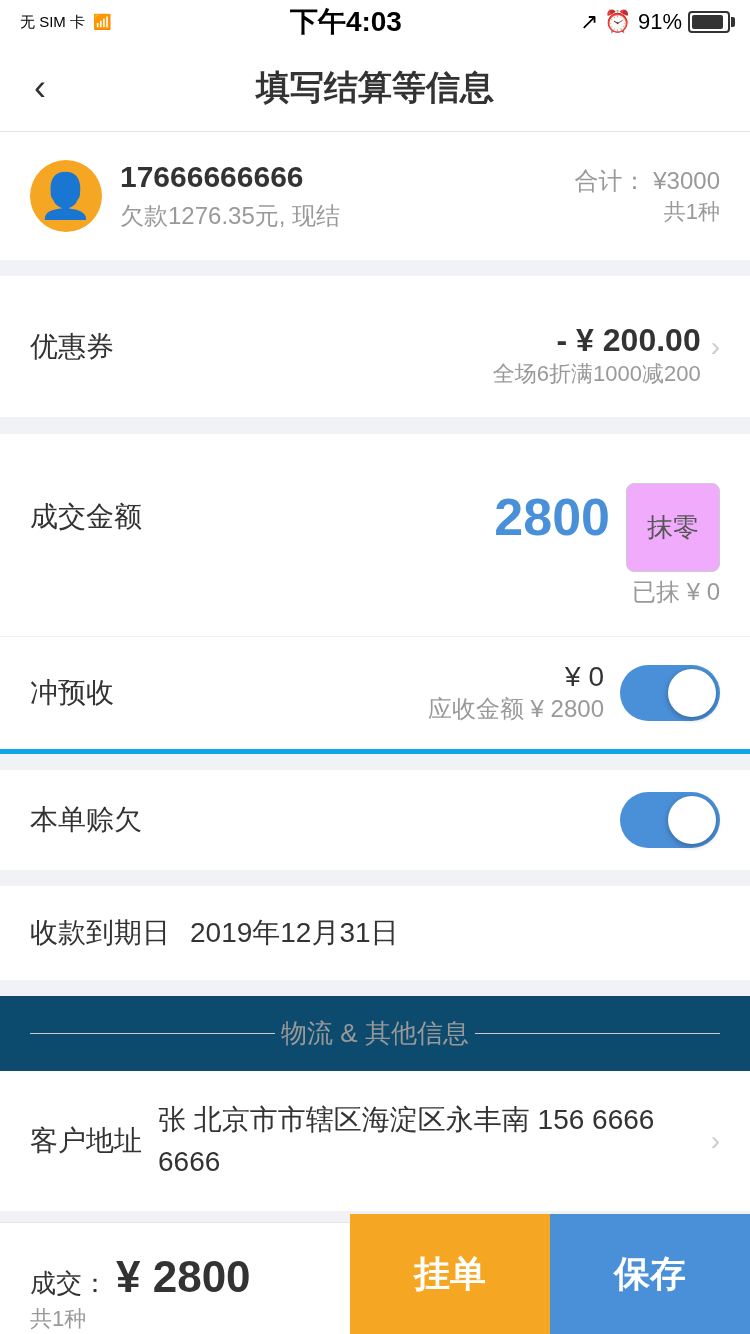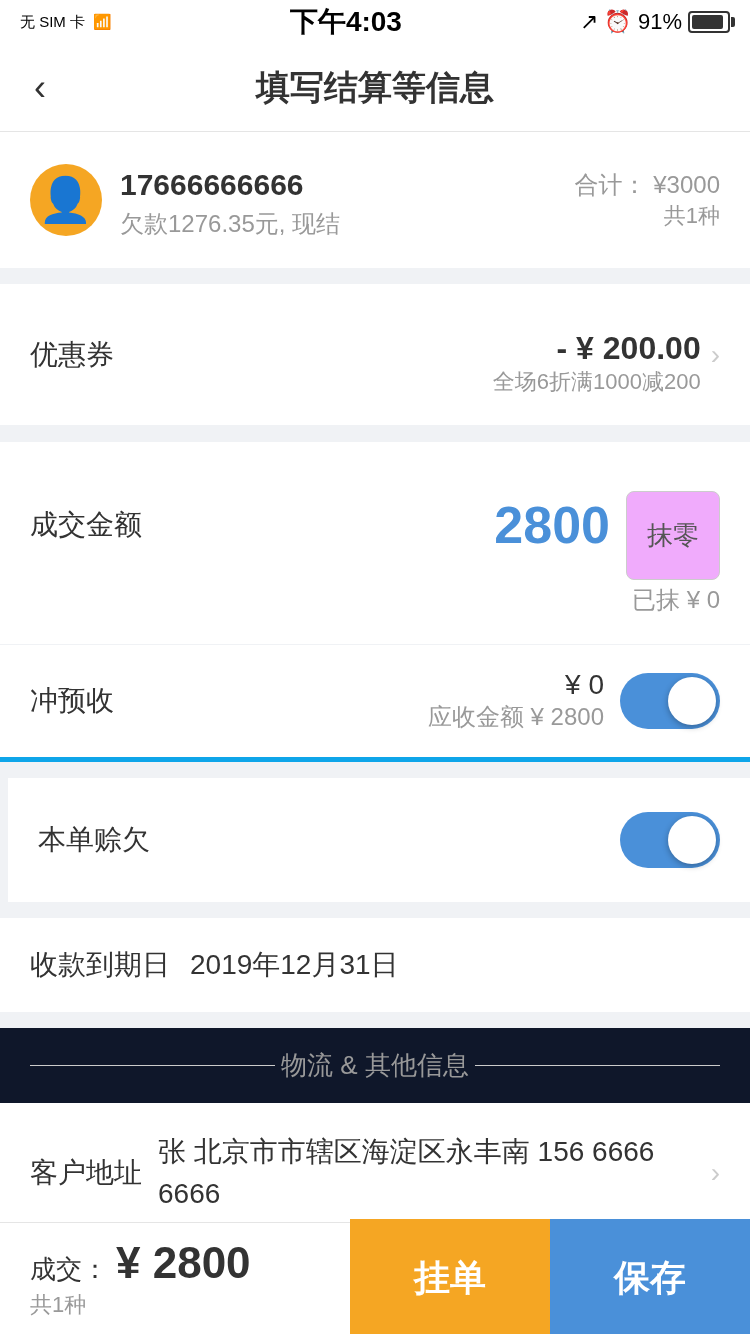--- a/index.html
+++ b/index.html
@@ -78,21 +78,21 @@
     }
     .customer-left { display: flex; align-items: center; gap: 18px; }
     .avatar {
       width: 72px; height: 72px; border-radius: 50%;
       background: #f5a623;
       display: flex; align-items: center; justify-content: center;
       overflow: hidden;
     }
     .avatar-icon { font-size: 44px; color: #fff; line-height: 1; }
     .customer-info { display: flex; flex-direction: column; gap: 6px; }
-    .customer-phone { font-size: 30px; font-weight: 600; color: #333; margin-top: 8px; }
+    .customer-phone { font-size: 30px; font-weight: 600; color: #333; }
     .customer-debt { font-size: 24px; color: #999; }
     .customer-right { text-align: right; }
     .total-label { font-size: 24px; color: #999; }
     .total-count { font-size: 22px; color: #999; }
 
     
     .section-divider { height: 16px; background: #f0f2f5; }
 
     
     .row-item {
@@ -163,42 +163,41 @@
       width: 48px; height: 48px; border-radius: 50%;
       background: #fff;
       position: absolute;
       top: 4px; right: 4px;
       box-shadow: 0 2px 6px rgba(0,0,0,0.3);
     }
 
     
     .debt-section {
       background: #fff;
-      padding: 34px 30px;
-      display: flex;
-      align-items: center;
-      justify-content: space-between;
-      margin-left: 8px;
+      padding: 22px 30px;
+      display: flex;
+      align-items: center;
+      justify-content: space-between;
     }
     .debt-label { font-size: 28px; color: #333; font-weight: 500; }
 
     
     .duedate-section {
       background: #fff;
       padding: 28px 30px;
       display: flex;
       align-items: flex-end;
       gap: 20px;
     }
     .duedate-label { font-size: 28px; color: #333; font-weight: 500; }
     .duedate-value { font-size: 28px; color: #333; }
 
     
     .logistics-header {
-      background: #0f172a;
+      background: #0c4a6e;
       padding: 20px 30px;
       display: flex;
       align-items: center;
       justify-content: center;
       gap: 6px;
     }
     .logistics-line { flex: 1; height: 1px; background: #ccc; }
     .logistics-text { font-size: 26px; color: #999; white-space: nowrap; }
 
     
@@ -213,21 +212,21 @@
     .address-value { font-size: 28px; color: #333; flex: 1; padding: 0 16px; line-height: 1.5; }
 
     
     .bottom-bar {
       position: fixed;
       bottom: 0;
       width: 750px;
       height: 112px;
       background: #fff;
       display: flex;
-      align-items: center;
+      align-items: flex-end;
       border-top: 1px solid #e5e5e5;
     }
     .bottom-summary {
       flex: 1;
       padding: 0 30px;
     }
     .bottom-summary-top {
       display: flex;
       align-items: baseline;
       gap: 8px;

